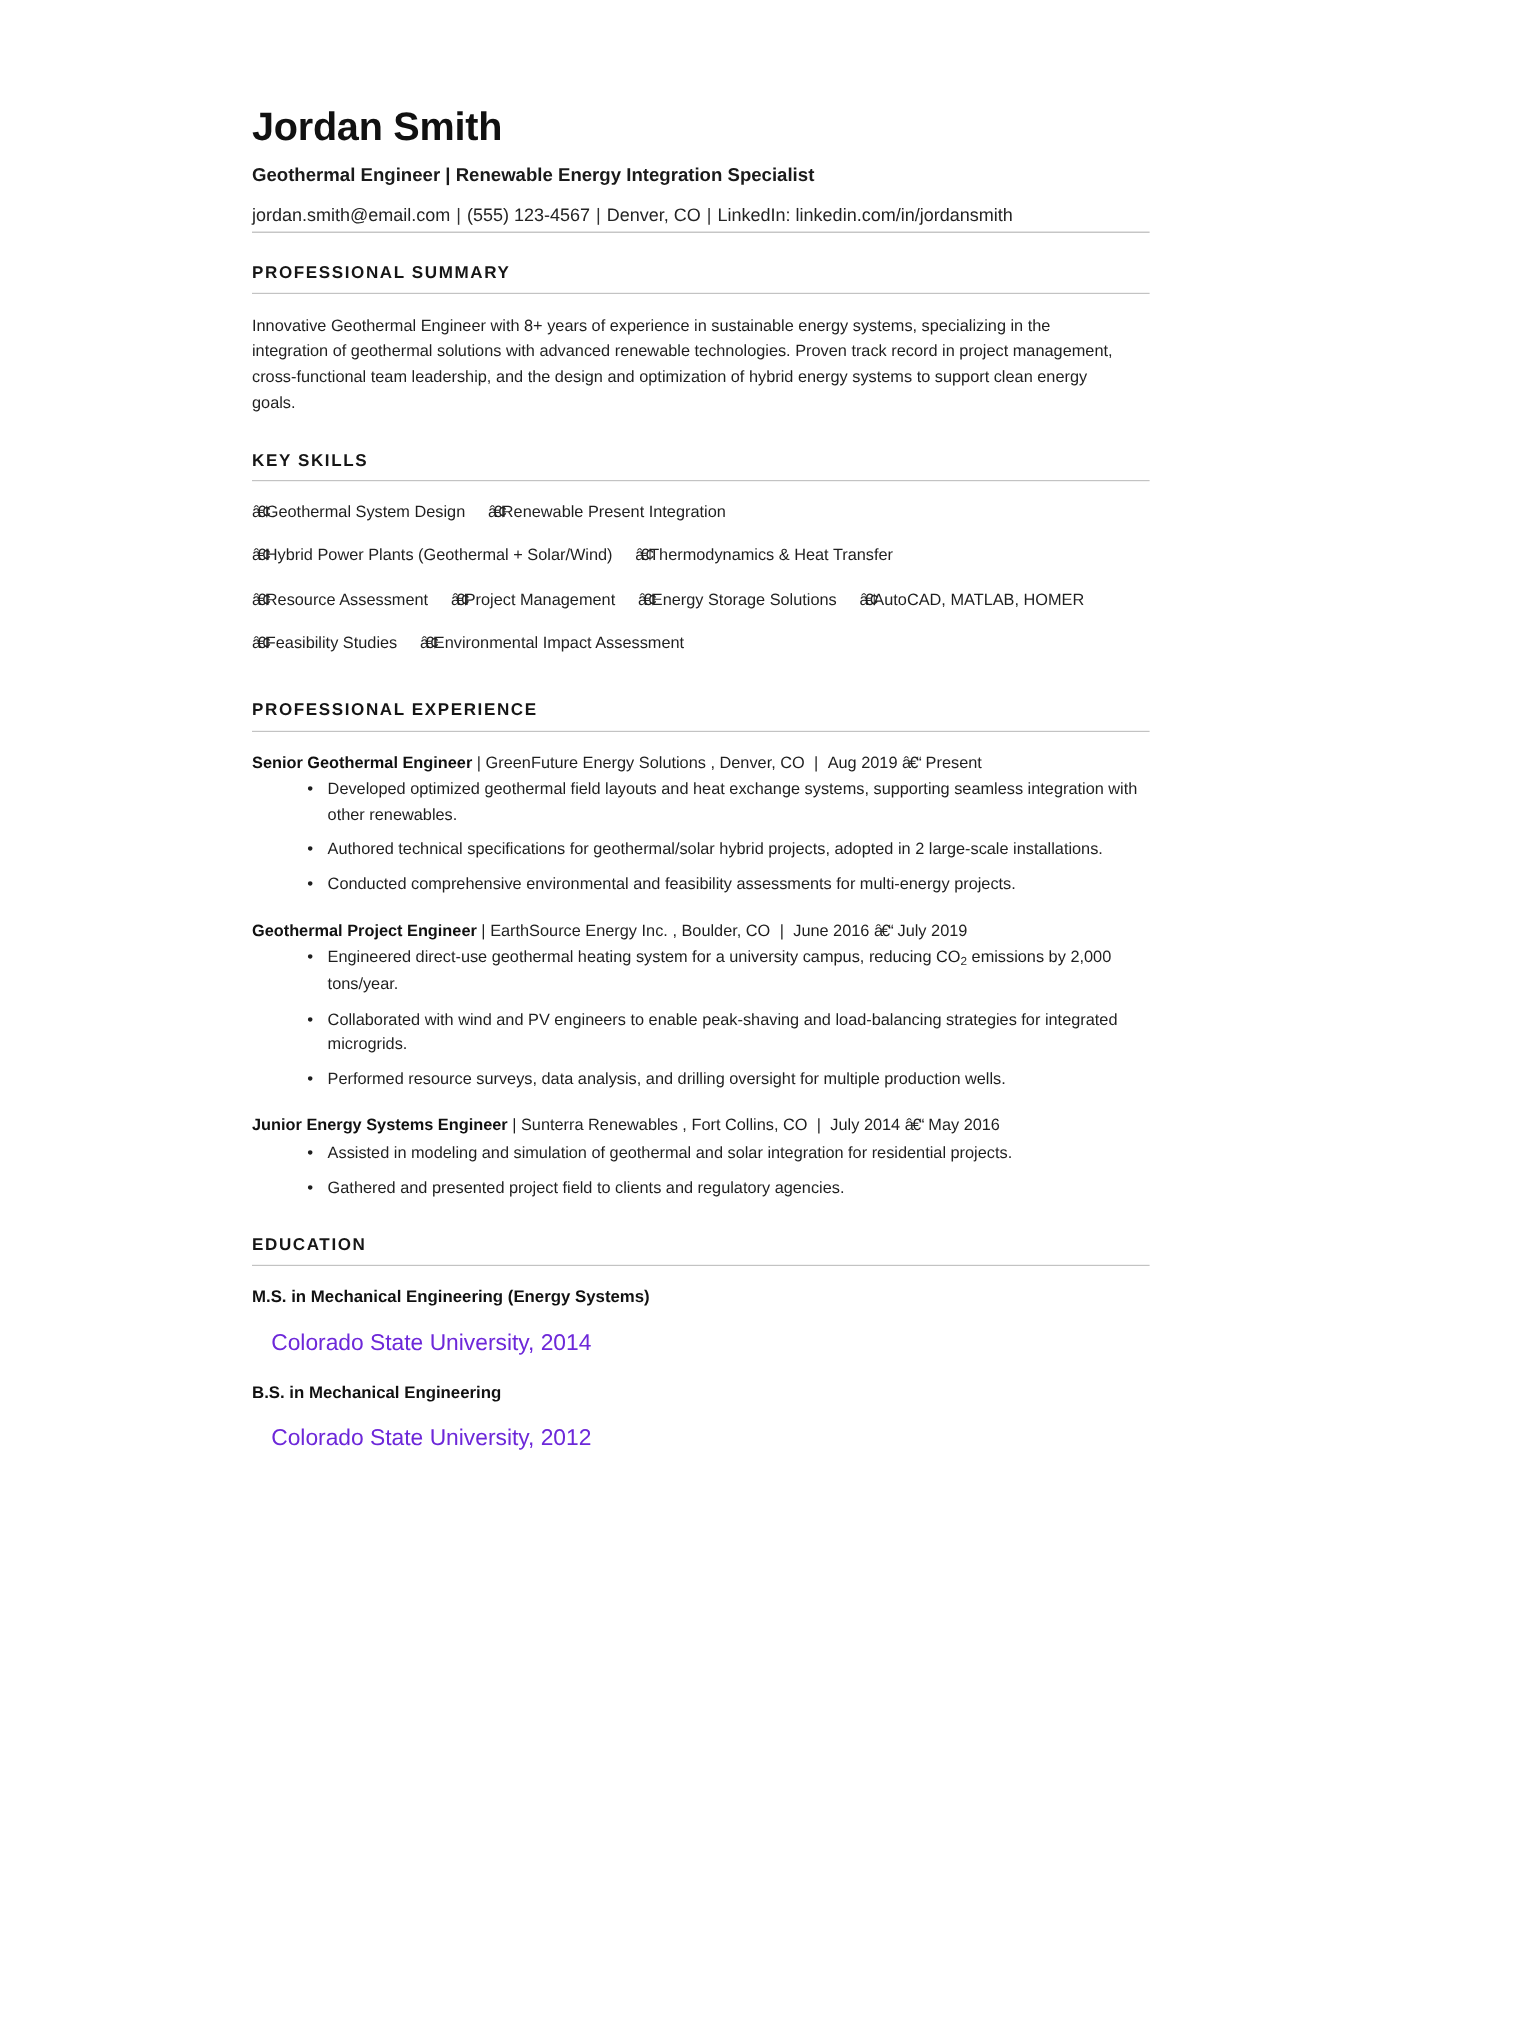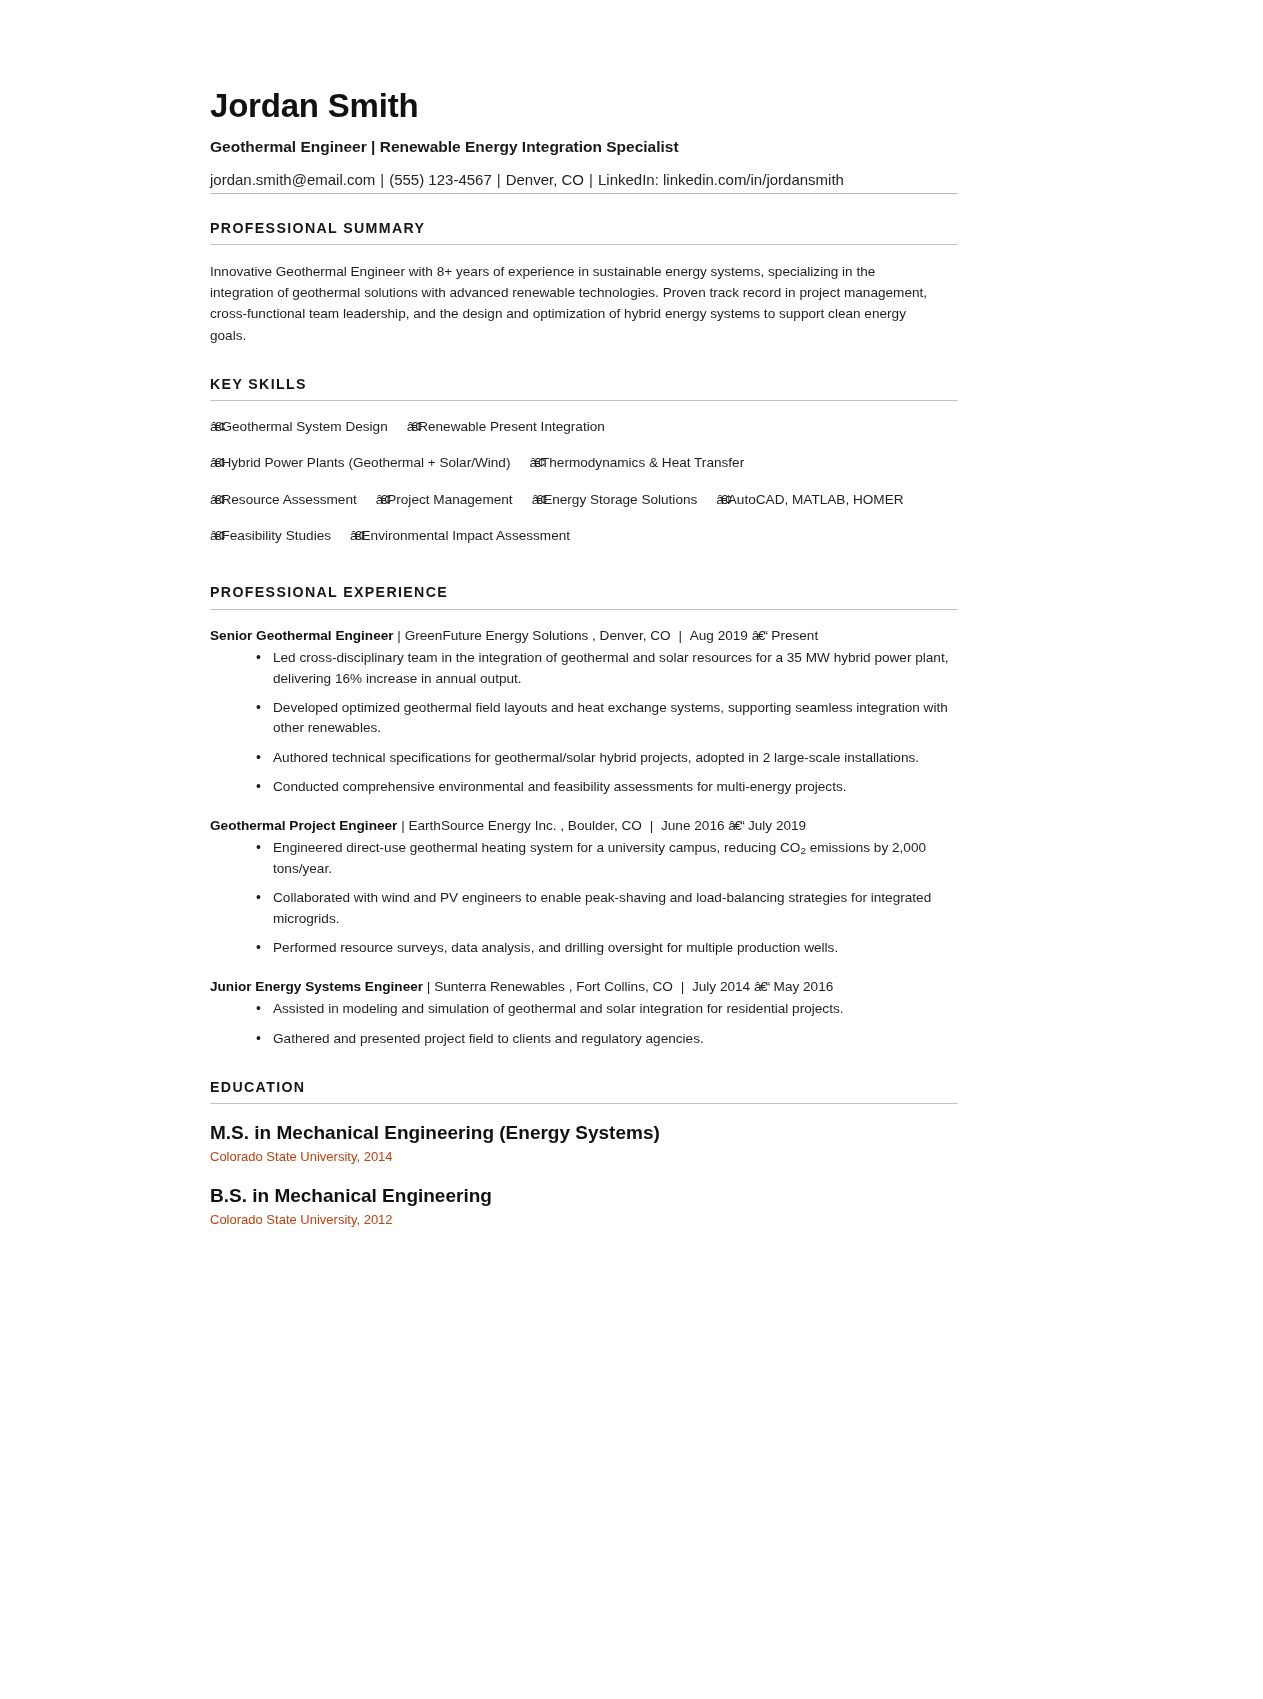--- a/index.html
+++ b/index.html
@@ -146,31 +146,31 @@
   }
   sub { font-size: 0.72em; vertical-align: -0.22em; }
 
   .exp-block { margin-bottom: 30px; }
   .exp-block .job:last-child { margin-bottom: 0; }
 
   
   .edu-entry { margin: 0 0 17px 0; }
   .edu-entry:last-child { margin-bottom: 0; }
   .edu-degree {
-    font-size: 19px;
+    font-size: 14px;
     font-weight: 700;
     color: #111111;
     line-height: 1.4;
     margin: 0 0 1px 0;
   }
   .edu-school {
-    font-size: 13px;
-    color: #c2410c;
+    font-size: 19px;
+    color: #6d28d9;
     line-height: 1.4;
-    margin: 0;
+    margin: 16px;
   }
 </style>
 </head>
 <body>
 
 <div class="page">
   <div class="sheet">
 
     <div>
       <h1 class="name">Jordan Smith</h1>
@@ -198,21 +198,20 @@
         </div>
     </div>
 
     <div class="section">
       <div class="section-title">PROFESSIONAL EXPERIENCE</div>
       <hr class="section-rule">
       <div class="exp-block" id="experience-block">
           <div class="job">
             <div class="job-header"><span class="job-title">Senior Geothermal Engineer</span><span class="job-company"> | GreenFuture Energy Solutions  , Denver, CO</span><span class="job-meta-sep"> | </span><span class="job-dates"> Aug 2019 <span class="moji-dash">â€“</span> Present</span></div>
             <ul class="bullets">
-              <li>Led cross-disciplinary team in the integration of geothermal and solar resources for a 35 MW hybrid power plant, delivering 16% increase in annual output.</li>
               <li>Developed optimized geothermal field layouts and heat exchange systems, supporting seamless integration with other renewables.</li>
               <li>Authored technical specifications for geothermal/solar hybrid projects, adopted in 2 large-scale installations.</li>
               <li>Conducted comprehensive environmental and feasibility assessments for multi-energy projects.</li>
             </ul>
           </div>
           <div class="job">
             <div class="job-header"><span class="job-title">Geothermal Project Engineer</span><span class="job-company"> | EarthSource Energy Inc.  , Boulder, CO</span><span class="job-meta-sep"> | </span><span class="job-dates"> June 2016 <span class="moji-dash">â€“</span> July 2019</span></div>
             <ul class="bullets">
               <li>Engineered direct-use geothermal heating system for a university campus, reducing CO<sub>2</sub> emissions by 2,000 tons/year.</li>
               <li>Collaborated with wind and PV engineers to enable peak-shaving and load-balancing strategies for integrated microgrids.</li>

